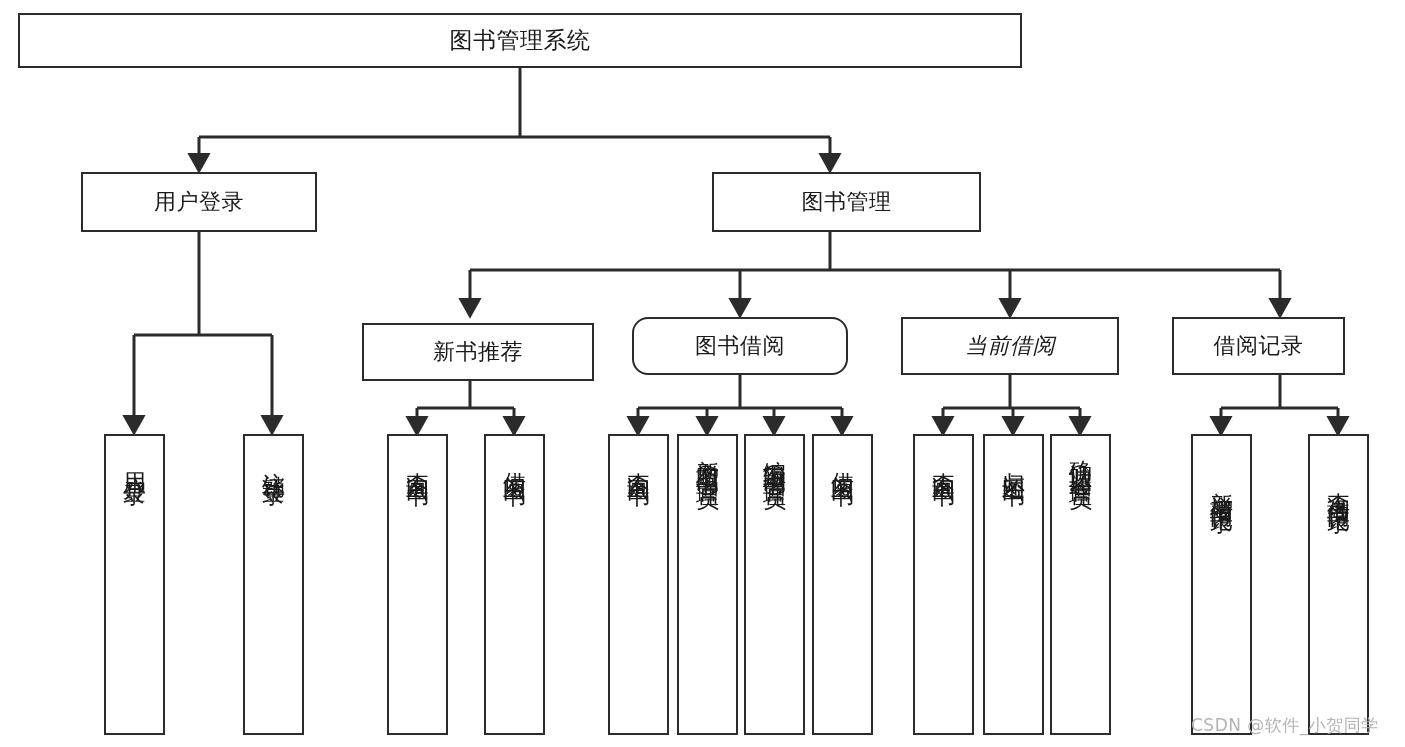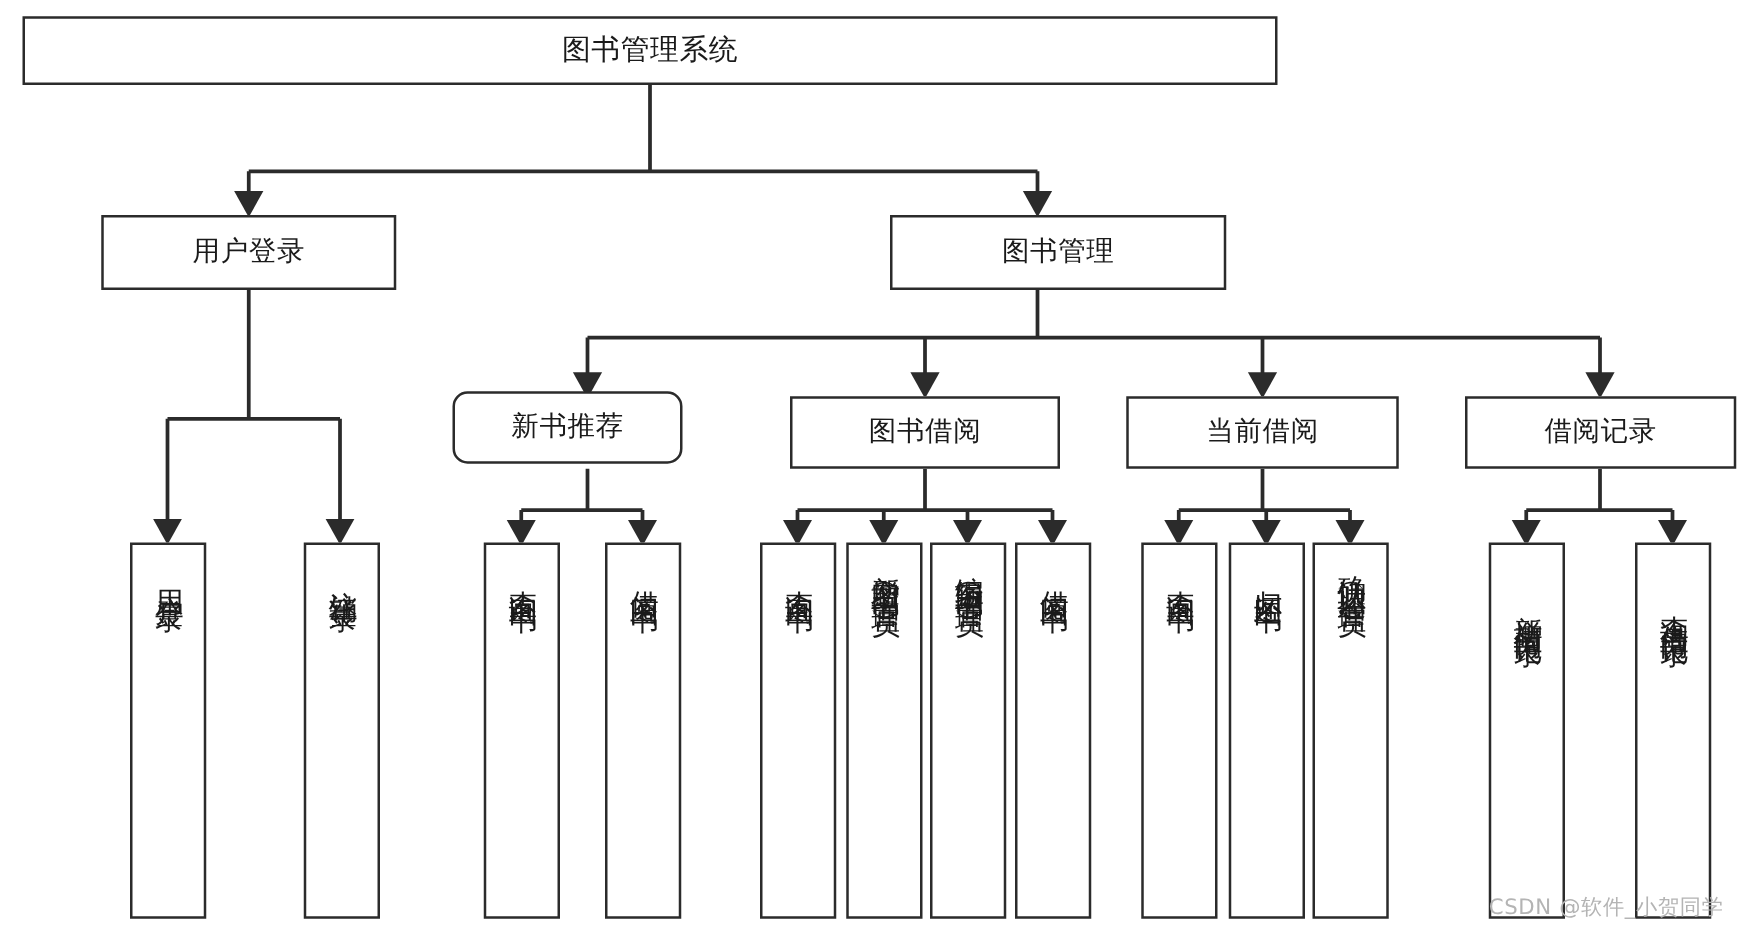--- a/index.html
+++ b/index.html
@@ -128,30 +128,30 @@
     <span class="node-label">图书管理系统</span>
   </div>
 
   <div class="node horiz" style="left:81px; top:172px; width:236px; height:60px;">
     <span class="node-label">用户登录</span>
   </div>
   <div class="node horiz" style="left:712px; top:172px; width:269px; height:60px;">
     <span class="node-label">图书管理</span>
   </div>
 
-  <div class="node horiz" style="left:362px; top:313px; width:184px; height:58px;border-radius:12px;">
+  <div class="node horiz" style="left:362px; top:323px; width:232px; height:58px;">
     <span class="node-label">新书推荐</span>
   </div>
-  <div class="node horiz" style="left:632px; top:317px; width:216px; height:58px;">
+  <div class="node horiz" style="left:632px; top:317px; width:216px; height:58px;border-radius:16px;">
     <span class="node-label">图书借阅</span>
   </div>
-  <div class="node horiz" style="left:901px; top:317px; width:218px; height:58px;">
+  <div class="node horiz" style="left:901px; top:317px; width:218px; height:58px;font-style:italic;">
     <span class="node-label">当前借阅</span>
   </div>
-  <div class="node horiz" style="left:1172px; top:317px; width:217px; height:58px;">
+  <div class="node horiz" style="left:1172px; top:317px; width:173px; height:58px;">
     <span class="node-label">借阅记录</span>
   </div>
 
   <div class="node vert" style="left:104px; top:434px; width:61px; height:301px;">
     <span class="node-label">用户登录</span>
   </div>
   <div class="node vert" style="left:243px; top:434px; width:61px; height:301px;">
     <span class="node-label">注销登录</span>
   </div>
   <div class="node vert" style="left:387px; top:434px; width:61px; height:301px;">

